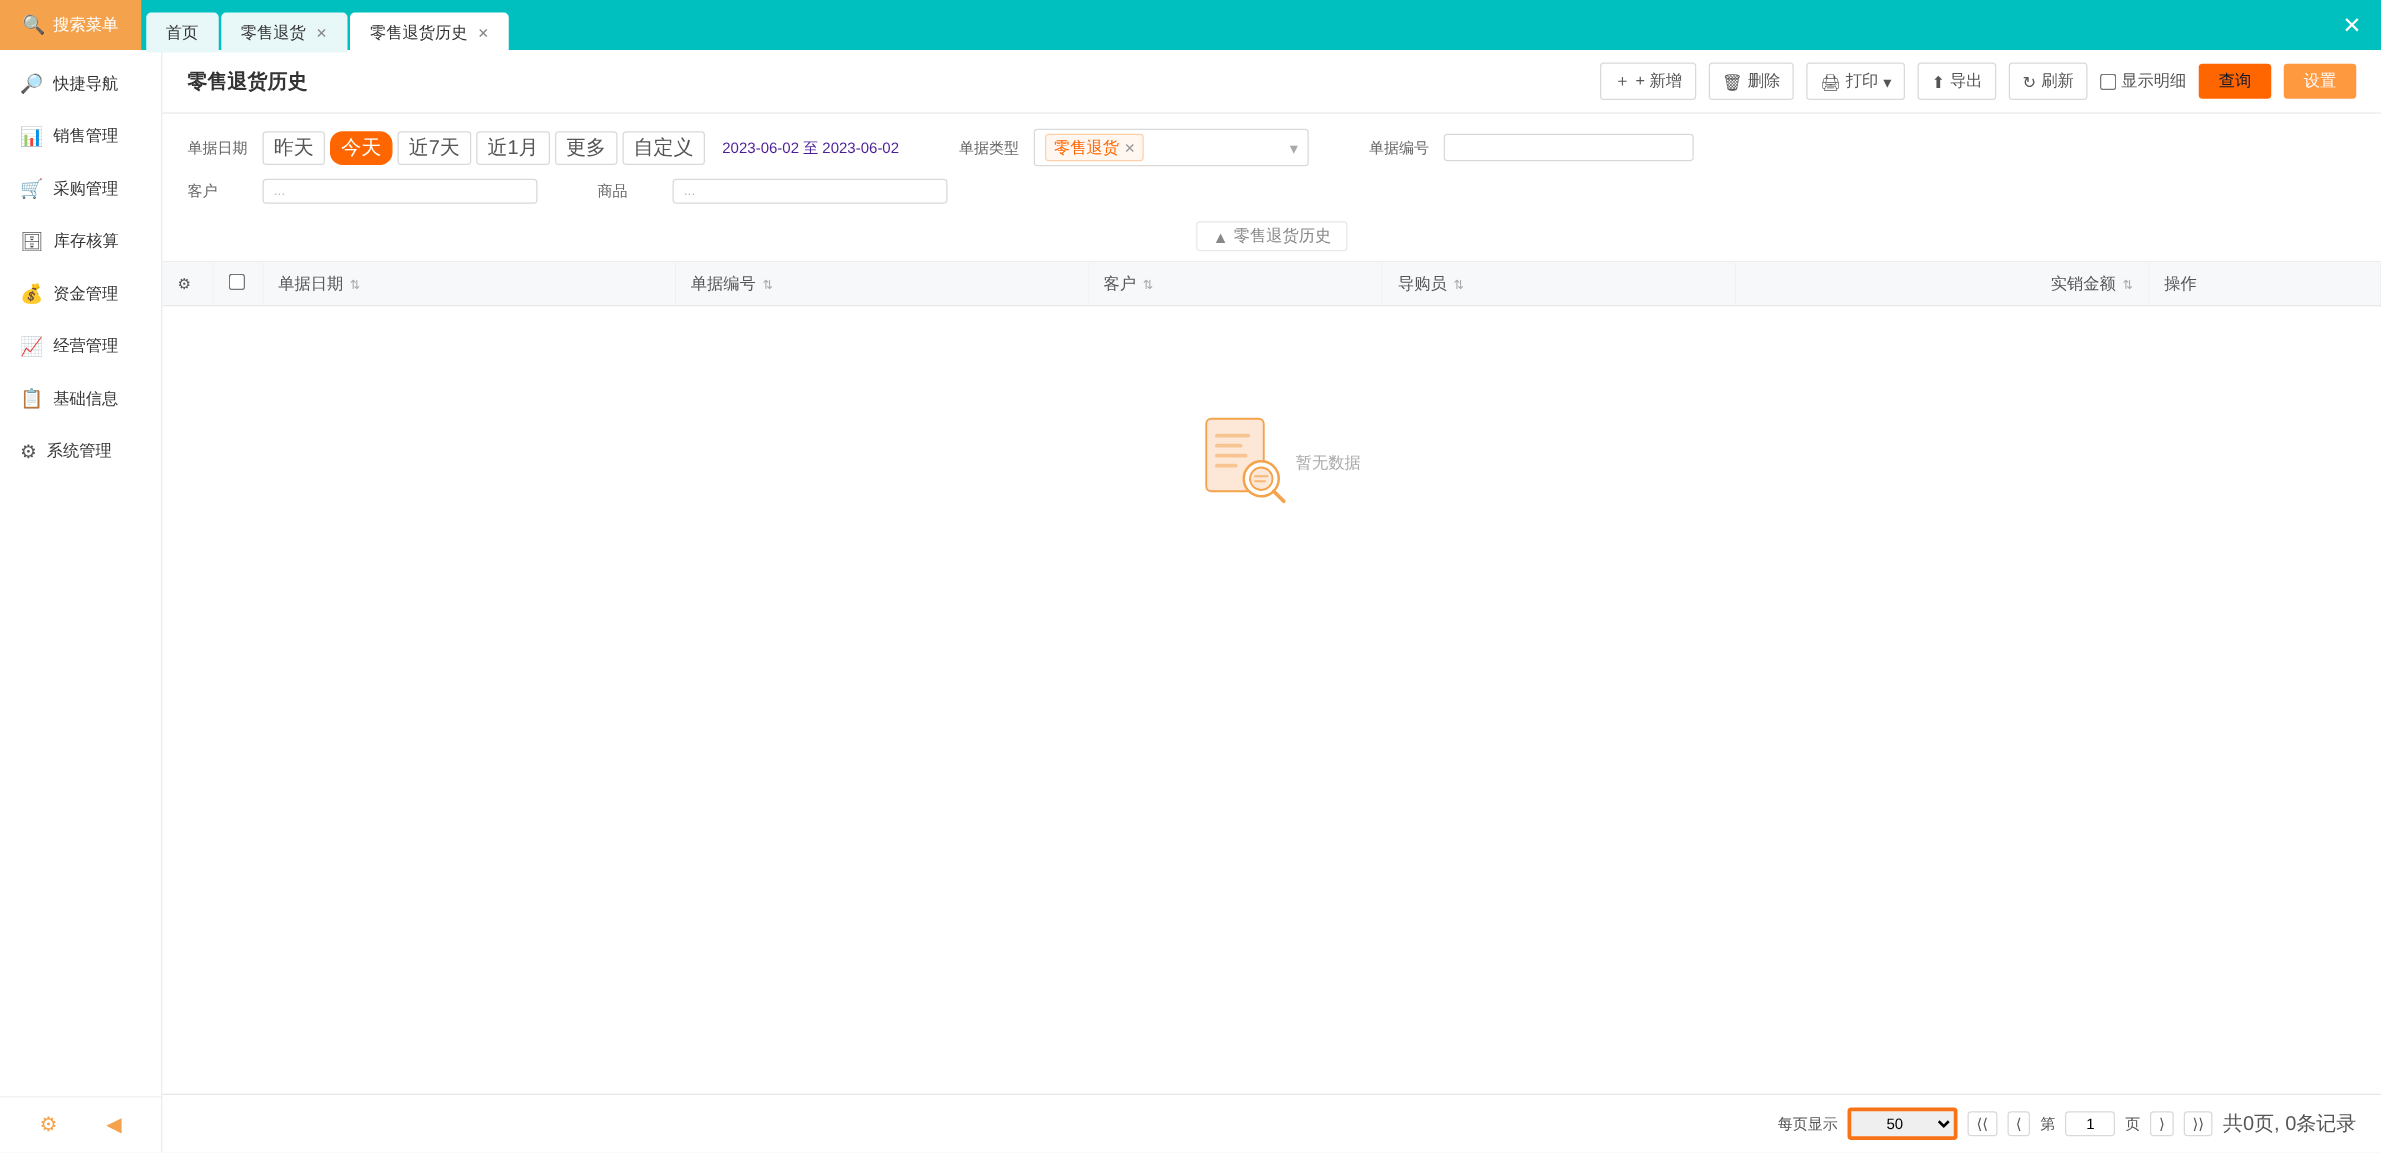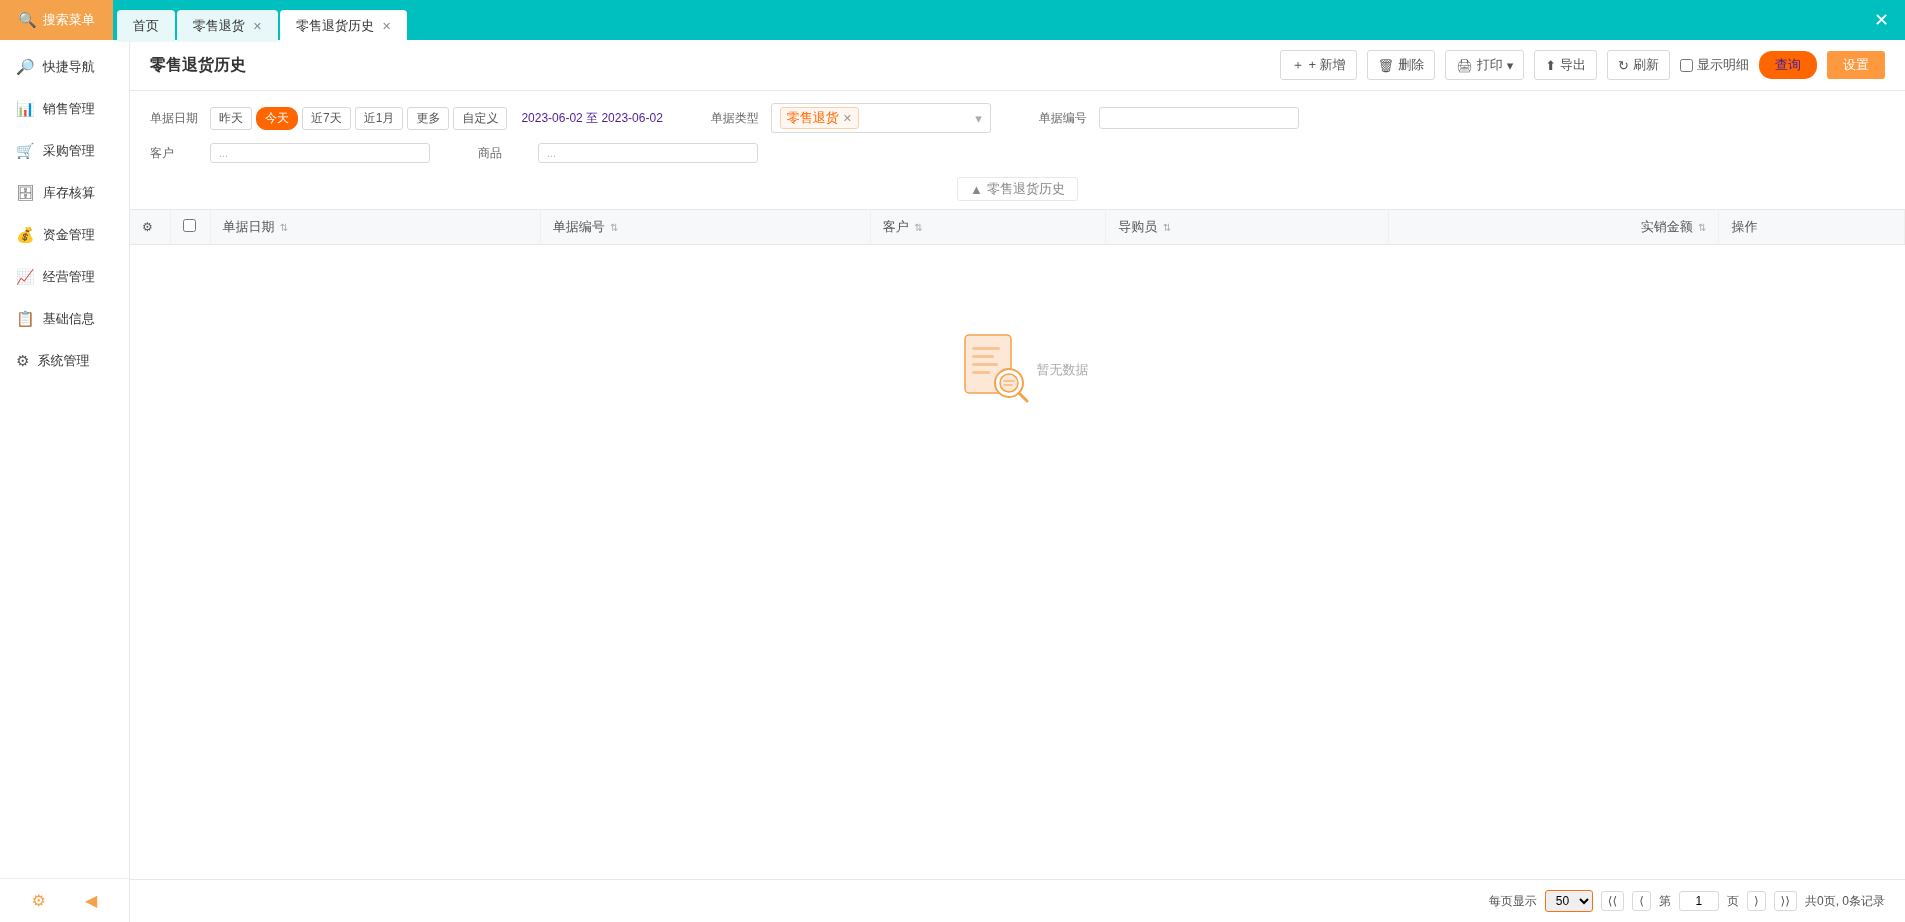--- a/index.html
+++ b/index.html
@@ -54,40 +54,40 @@
       background: #fff; padding: 10px 20px; border-bottom: 1px solid #e8e8e8; flex-shrink: 0;
     }
     .page-title { font-size: 16px; font-weight: bold; color: #333; }
     .page-actions { display: flex; align-items: center; gap: 10px; }
     .btn-action {
       display: flex; align-items: center; gap: 4px; padding: 5px 10px;
       background: #fff; border: 1px solid #d9d9d9; border-radius: 3px; cursor: pointer;
       font-size: 12px; color: #555;
     }
     .btn-query {
-      background: #ff6600; color: #4c1d95; border: none; padding: 5px 16px;
-      border-radius: 13px; cursor: pointer; font-size: 13px;
+      background: #ff6600; color: #0f172a; border: none; padding: 5px 16px;
+      border-radius: 3px; cursor: pointer; font-size: 13px;
     }
     .btn-settings {
       background: #ff9940; color: white; border: none; padding: 5px 16px;
       border-radius: 3px; cursor: pointer; font-size: 13px;
     }
     .checkbox-wrap { display: flex; align-items: center; gap: 4px; font-size: 12px; color: #555; }
     .checkbox-wrap input { cursor: pointer; }
 
     
     .filter-area {
       background: #fff; padding: 12px 20px 0; border-bottom: 1px solid #e8e8e8; flex-shrink: 0;
     }
     .filter-row { display: flex; align-items: center; margin-bottom: 10px; gap: 8px; flex-wrap: wrap; }
     .filter-label { color: #666; font-size: 12px; white-space: nowrap; min-width: 52px; }
     .filter-date-btns { display: flex; gap: 4px; align-items: center; }
     .date-btn {
       padding: 2px 8px; border: 1px solid #d9d9d9; border-radius: 3px;
-      cursor: pointer; font-size: 12px; color: #555; background: #fff;
+      cursor: pointer; font-size: 16px; color: #555; background: #fff;
     }
     .date-btn.active { background: #ff6600; color: white; border-color: #ff6600; border-radius: 10px; }
     .date-range { font-size: 12px; color: #4c1d95; margin-left: 6px; }
     .filter-tag-input {
       display: flex; align-items: center; border: 1px solid #d9d9d9; border-radius: 3px;
       padding: 3px 8px; background: #fff; min-width: 220px; gap: 4px;
     }
     .filter-tag {
       display: flex; align-items: center; background: #fff7f0; border: 1px solid #ffcfaa;
       border-radius: 3px; padding: 1px 6px; font-size: 12px; color: #ff6600; gap: 4px;
@@ -124,33 +124,33 @@
       padding: 80px 0; color: #aaa; font-size: 13px;
     }
 
     
     .pagination-bar {
       display: flex; align-items: center; justify-content: flex-end; padding: 10px 20px;
       border-top: 1px solid #e8e8e8; background: #fff; gap: 8px; flex-shrink: 0;
     }
     .page-size-label { font-size: 12px; color: #555; }
     .page-size-select {
-      border: 1px solid #f97316; border-radius: 3px; padding: 2px 6px;
+      border: 3px solid #f97316; border-radius: 3px; padding: 2px 24px;
       font-size: 12px; cursor: pointer;
     }
     .page-nav-btn {
       border: 1px solid #d9d9d9; background: #fff; border-radius: 3px;
       padding: 2px 6px; cursor: pointer; font-size: 12px; color: #555;
     }
     .page-nav-btn:disabled { color: #ccc; cursor: default; }
     .page-input {
       border: 1px solid #d9d9d9; border-radius: 3px; padding: 2px 6px;
       font-size: 12px; width: 40px; text-align: center; outline: none;
     }
-    .page-total { font-size: 12px; color: #555; }
+    .page-total { font-size: 16px; color: #555; }
 
     
     .empty-svg { width: 90px; height: 90px; }
   </style>
 </head>
 <body>
 
 <div class="top-bar">
   <div class="search-menu">
     <span class="search-icon">🔍</span>

